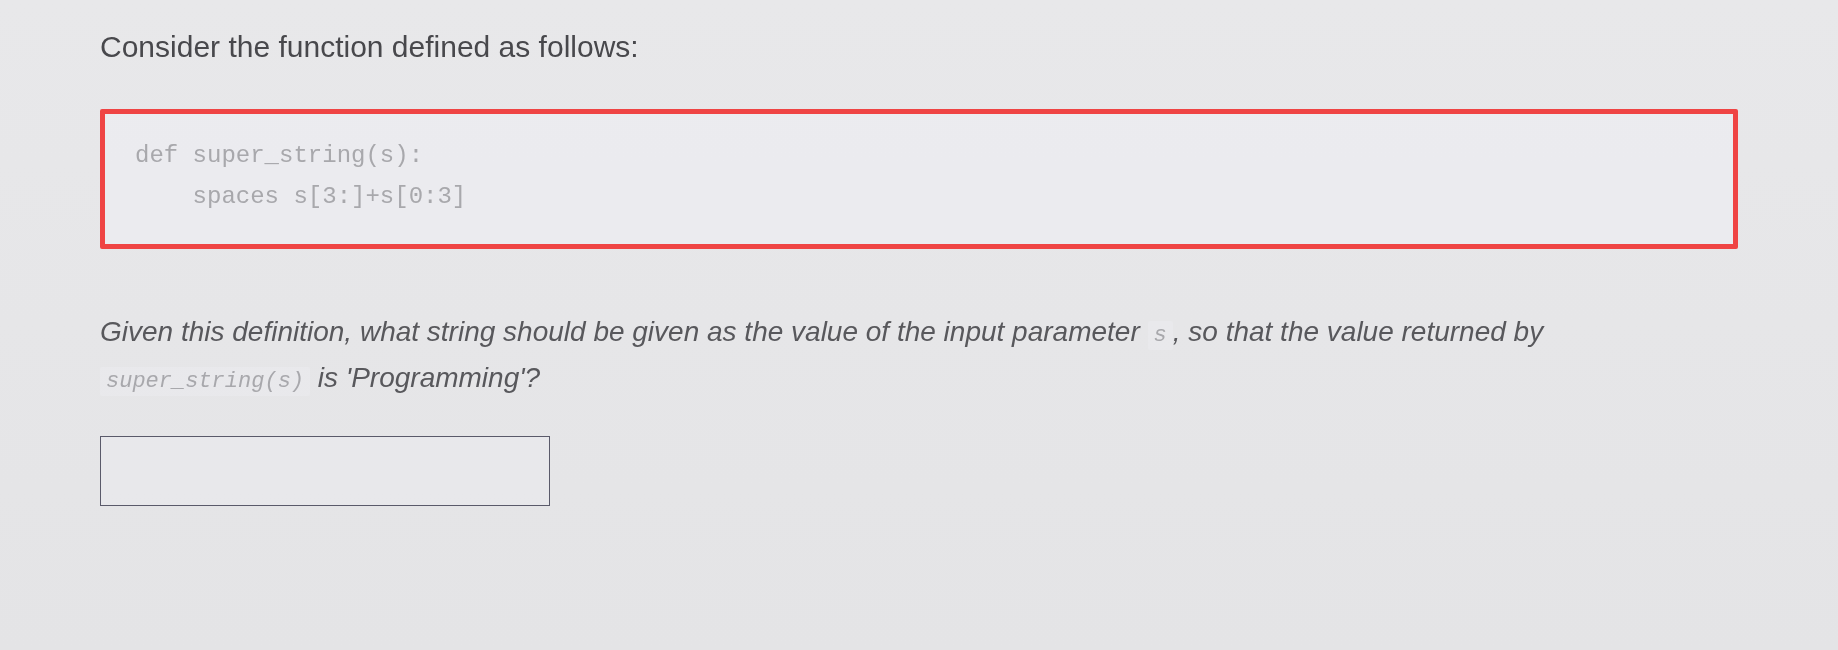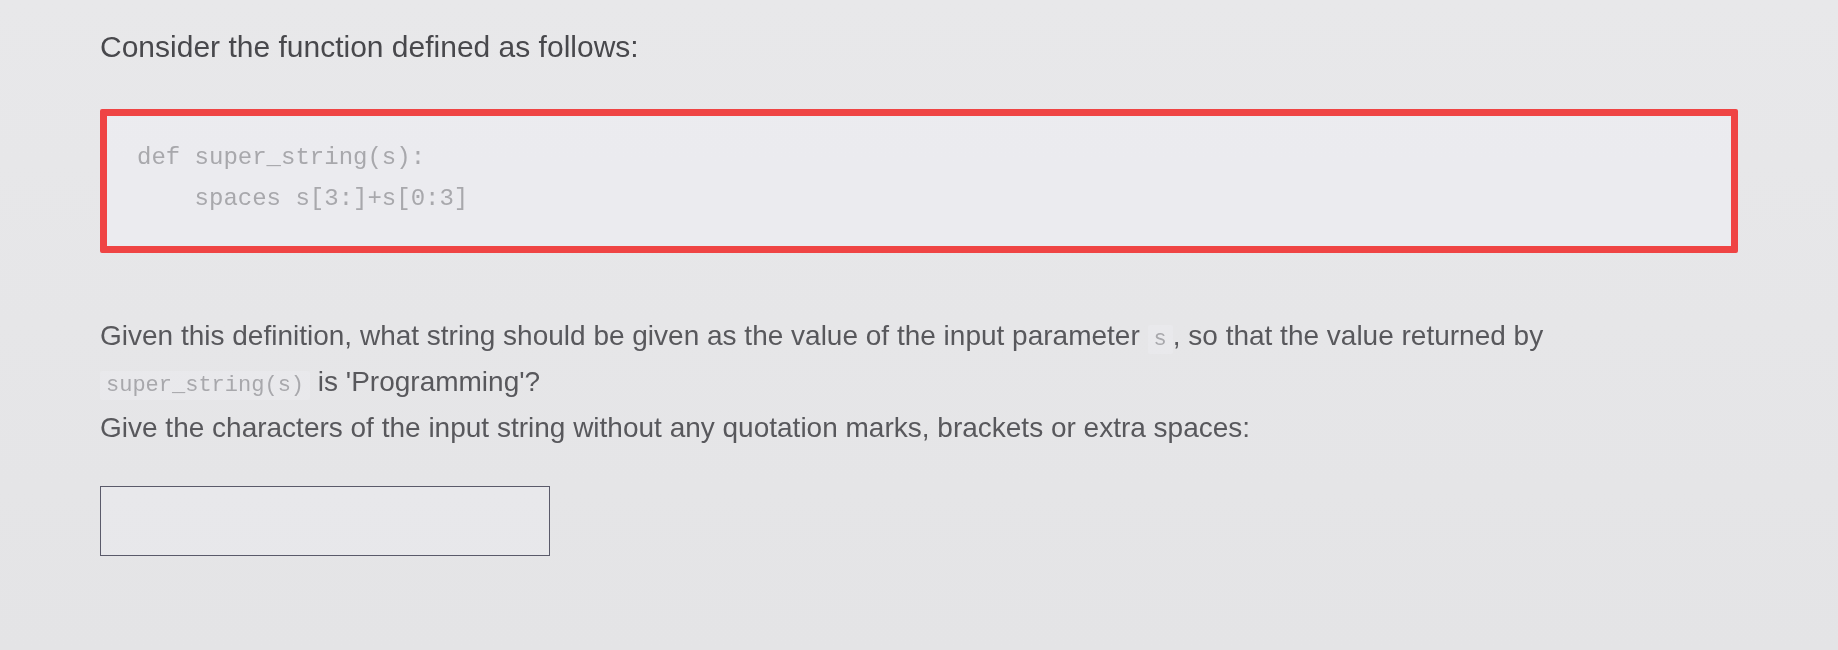--- a/index.html
+++ b/index.html
@@ -14,39 +14,40 @@
       color: #3a3a3e;
       min-height: 650px;
     }
     .question-intro {
       font-size: 30px;
       color: #48484c;
       margin-bottom: 45px;
       font-weight: 400;
     }
     .code-box {
-      border: 7px solid #ef4444;
+      border: 5px solid #ef4444;
       background: rgba(240, 240, 245, 0.5);
       border-radius: 2px;
       padding: 22px 30px 26px 30px;
       margin-bottom: 60px;
     }
     .code-line {
       font-family: "Courier New", Courier, monospace;
       font-size: 24px;
       color: #a8a8ac;
       line-height: 1.7;
       white-space: pre;
       font-weight: 500;
     }
     .question-body {
       font-size: 28px;
       color: #58585c;
       line-height: 1.65;
       margin-bottom: 35px;
+      font-style: italic;
     }
     .inline-code {
       font-family: "Courier New", Courier, monospace;
       font-size: 22px;
       color: #a8a8ac;
       background: rgba(235, 235, 240, 0.5);
       padding: 2px 6px;
       border-radius: 2px;
     }
     .answer-input {
@@ -69,19 +70,18 @@
 <div class="question-intro">Consider the function defined as follows:</div>
 
 <div class="code-box">
   <div class="code-line">def super_string(s):</div>
   <div class="code-line">    spaces s[3:]+s[0:3]</div>
 </div>
 
 <div class="question-body">
   <span>Given this definition, what string should be given as the value of the input parameter </span><span class="inline-code">s</span><span>, so that the value returned by </span><span class="inline-code">super_string(s)</span><span> is 'Programming'?</span>
   <br>
-  <span>Give the characters of the input string without any quotation marks, brackets or extra spaces:</span>
 </div>
 
 <input type="text" class="answer-input" value="" style="">
 
 
 
 
 </body></html>

